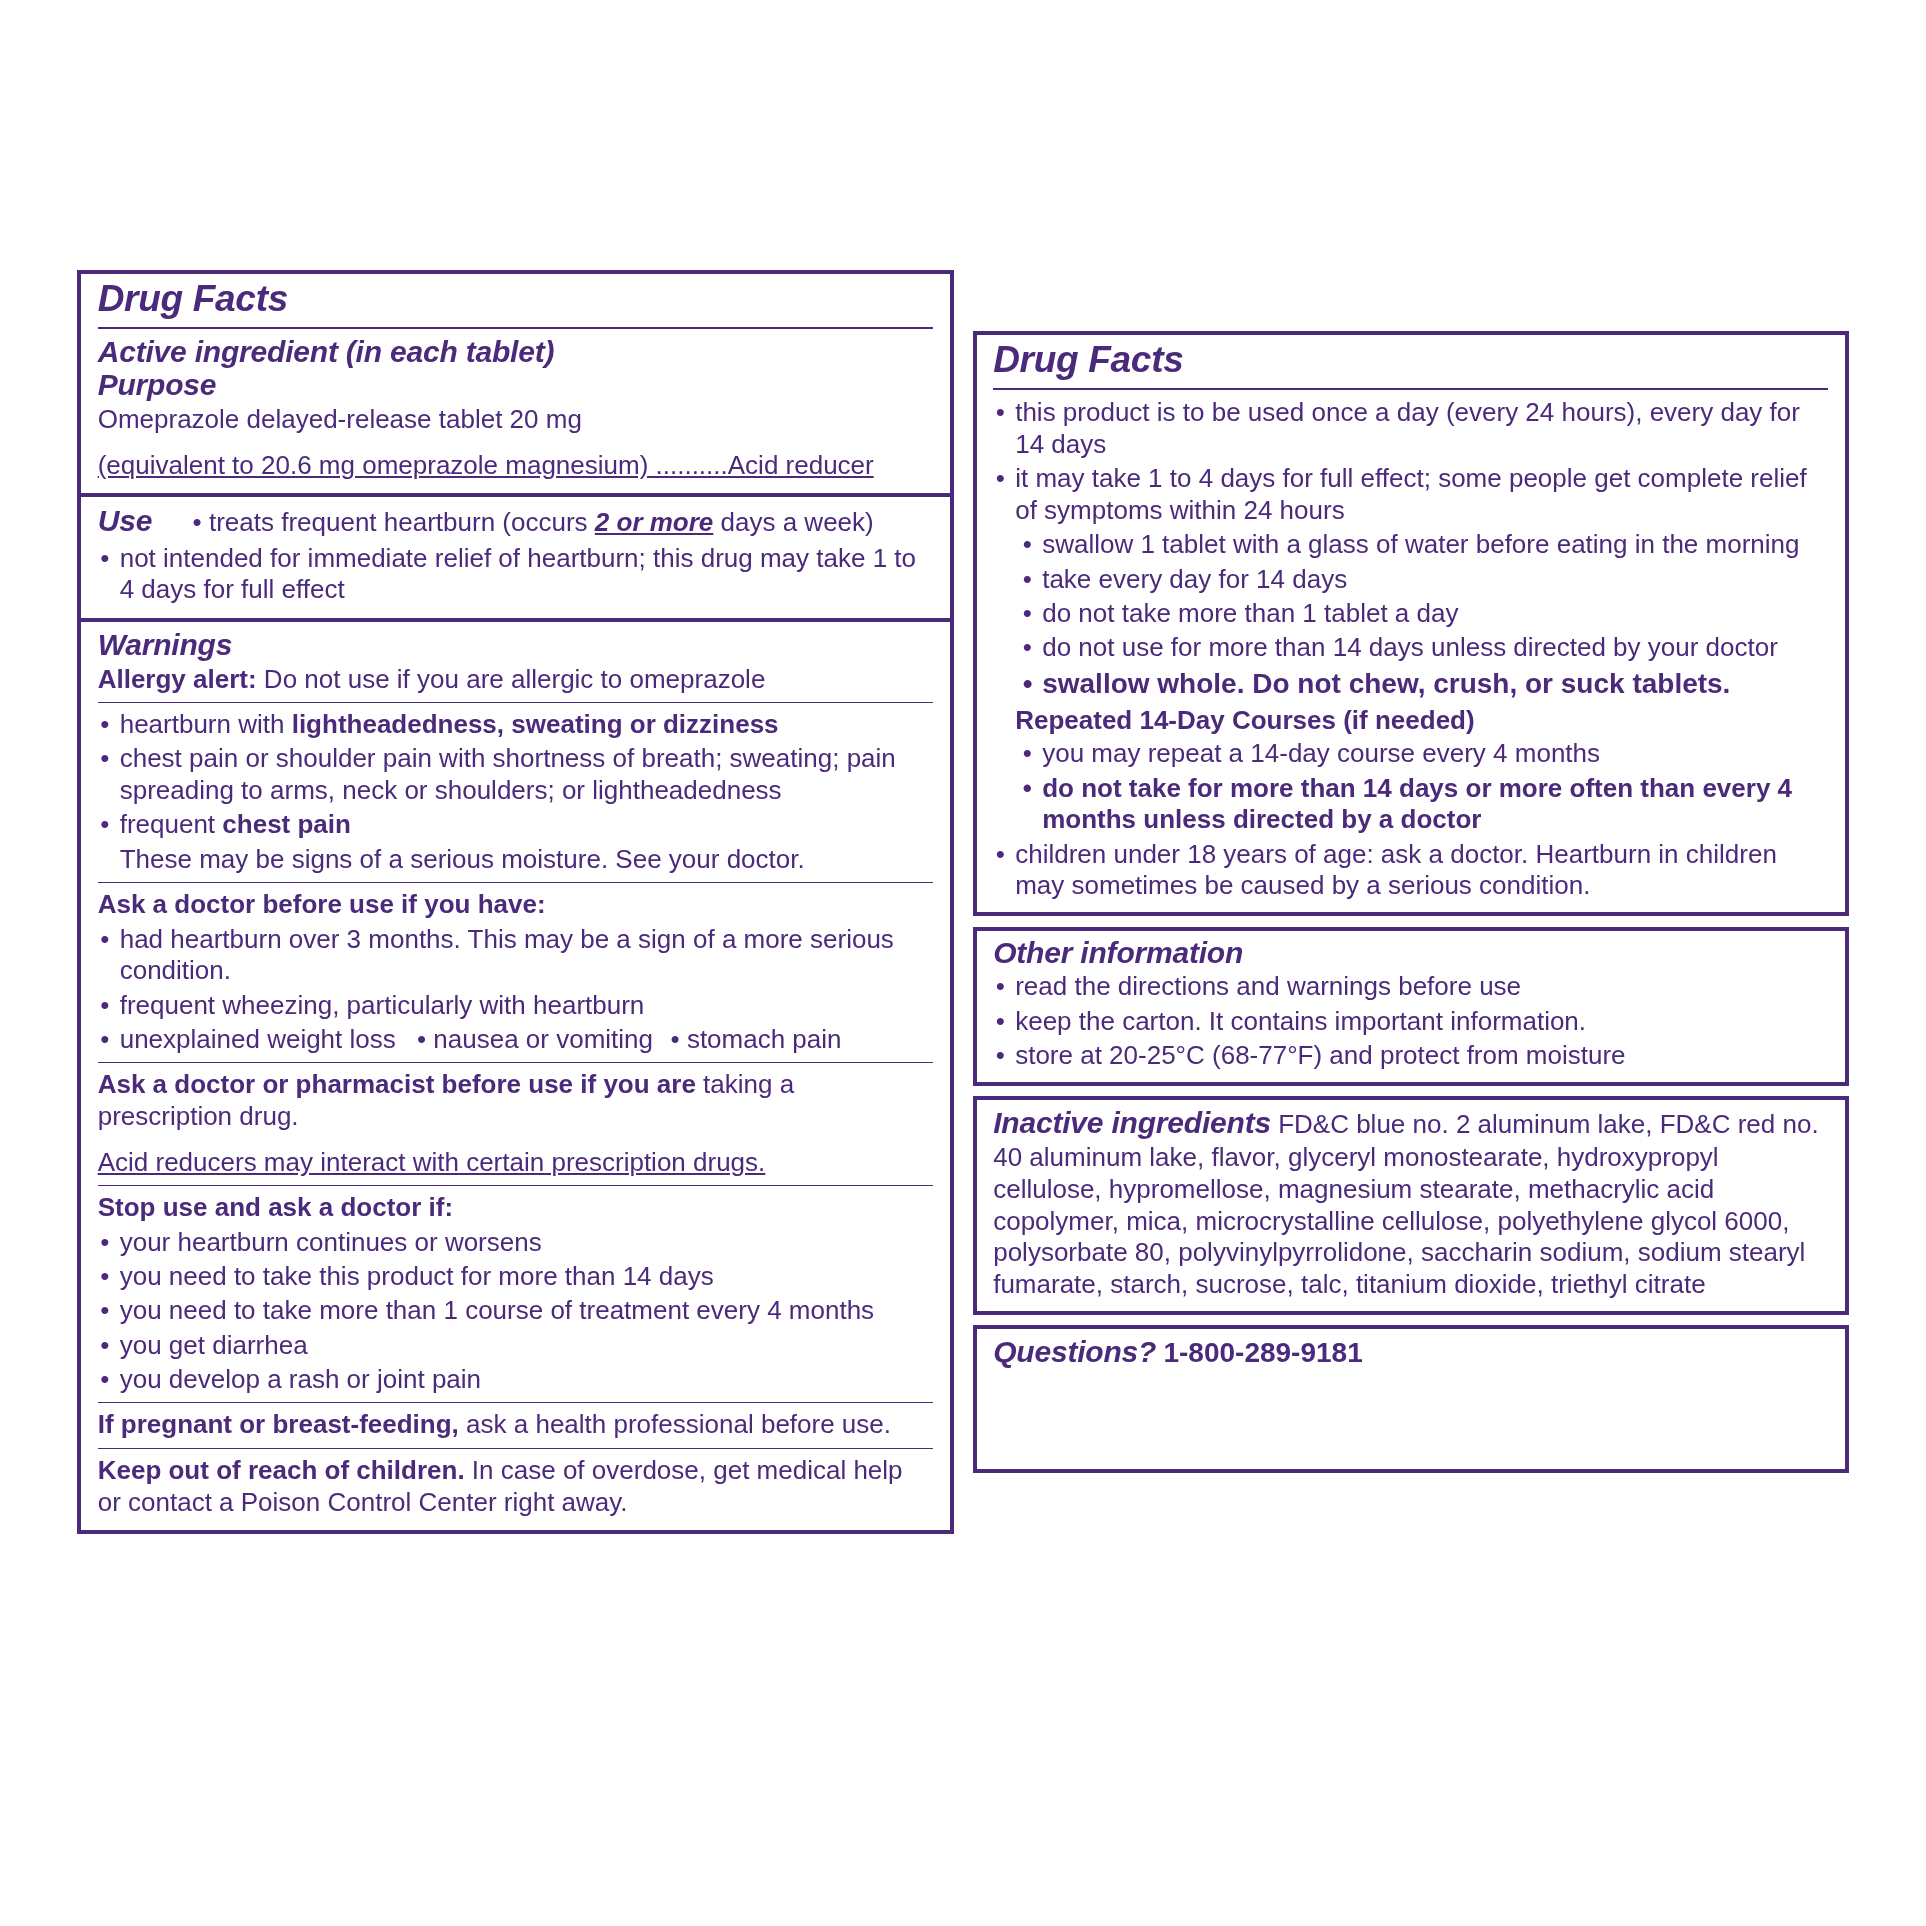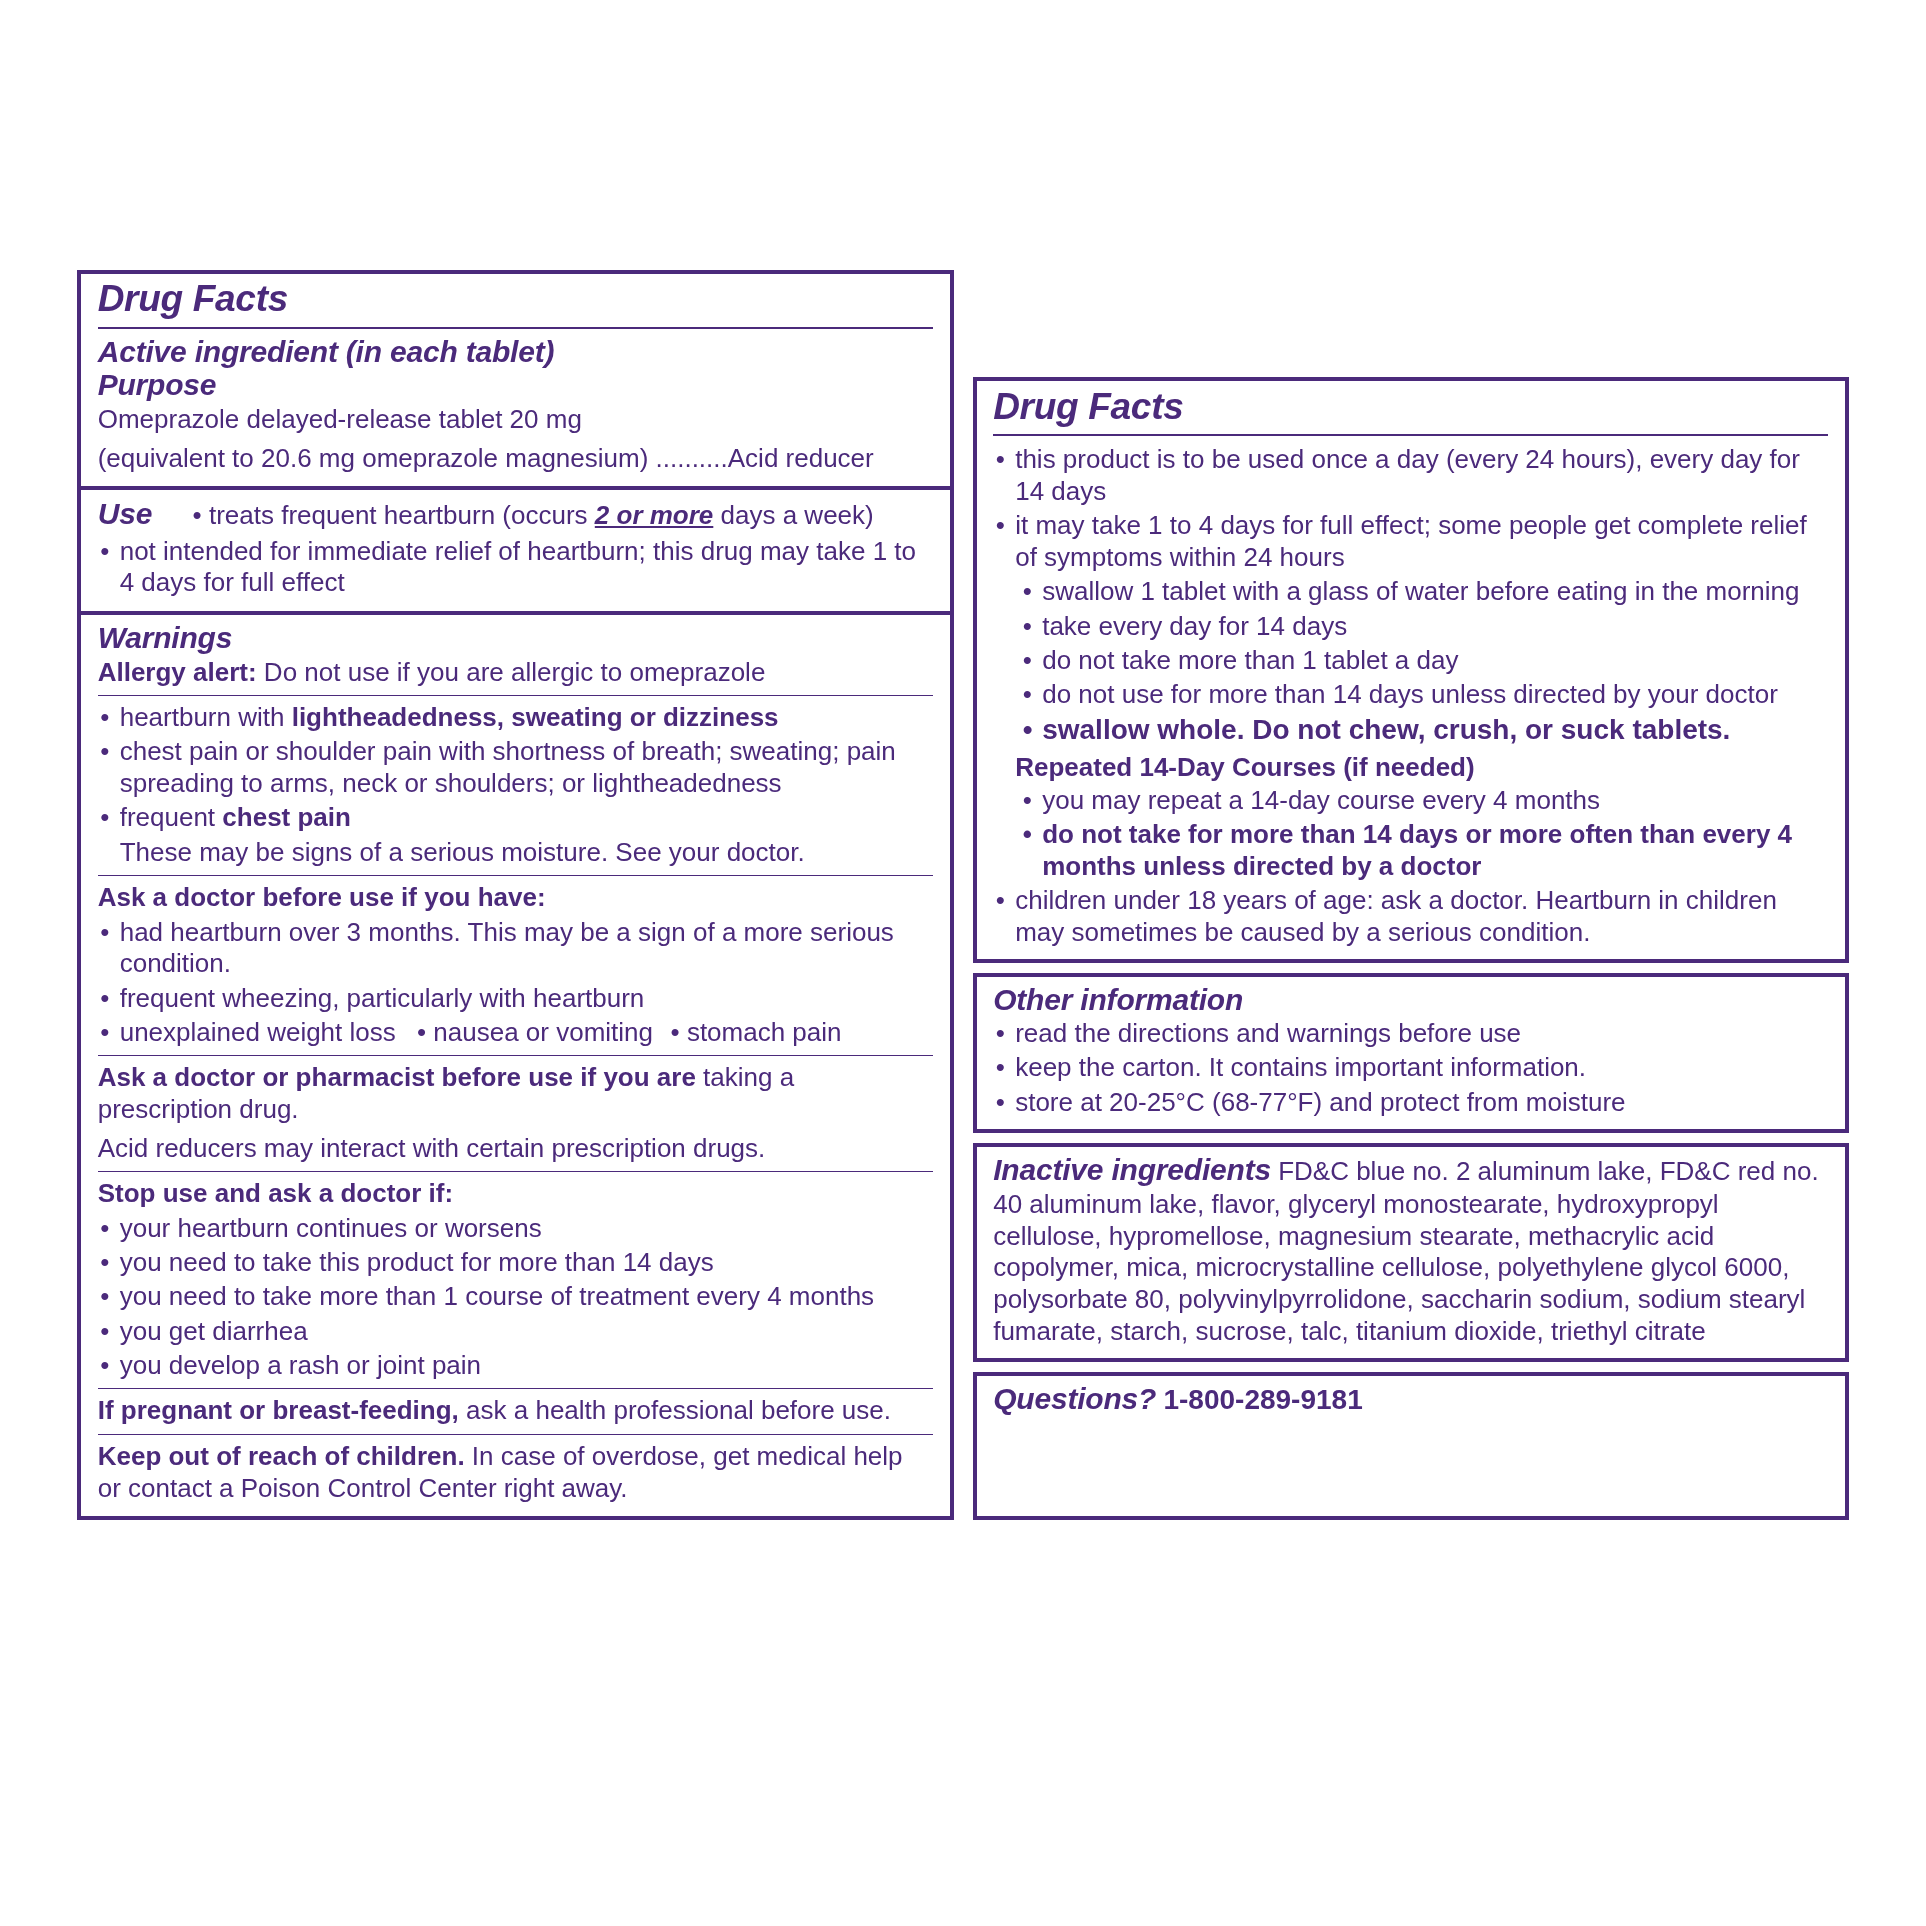--- a/index.html
+++ b/index.html
@@ -17,21 +17,21 @@
   .page {
     position: relative;
     width: 1926px;
     height: 1926px;
     box-sizing: border-box;
     padding: 270px 77px 0 77px;
   }
   .panels {
     display: flex;
     gap: 19px;
-    align-items: flex-end;
+    align-items: center;
   }
   .panel {
     width: 918px;
     box-sizing: border-box;
   }
   .block {
     border: 4.5px solid #4b2a7b;
     box-sizing: border-box;
     padding: 0;
   }
@@ -135,21 +135,22 @@
   .subhead {
     font-weight: bold;
     font-size: 26px;
     margin-top: 3.9px;
     padding-left: 22px;
   }
   .right-pad {
     padding: 5.1px 16.7px 10.3px 16.7px;
   }
   .tight {
-    margin-top: 7px;
+    margin-top: 14px;
+    text-decoration: underline;
   }
 </style>
 </head>
 <body>
 
 <div class="page">
   <div class="panels">
 
     <div class="panel">
 

